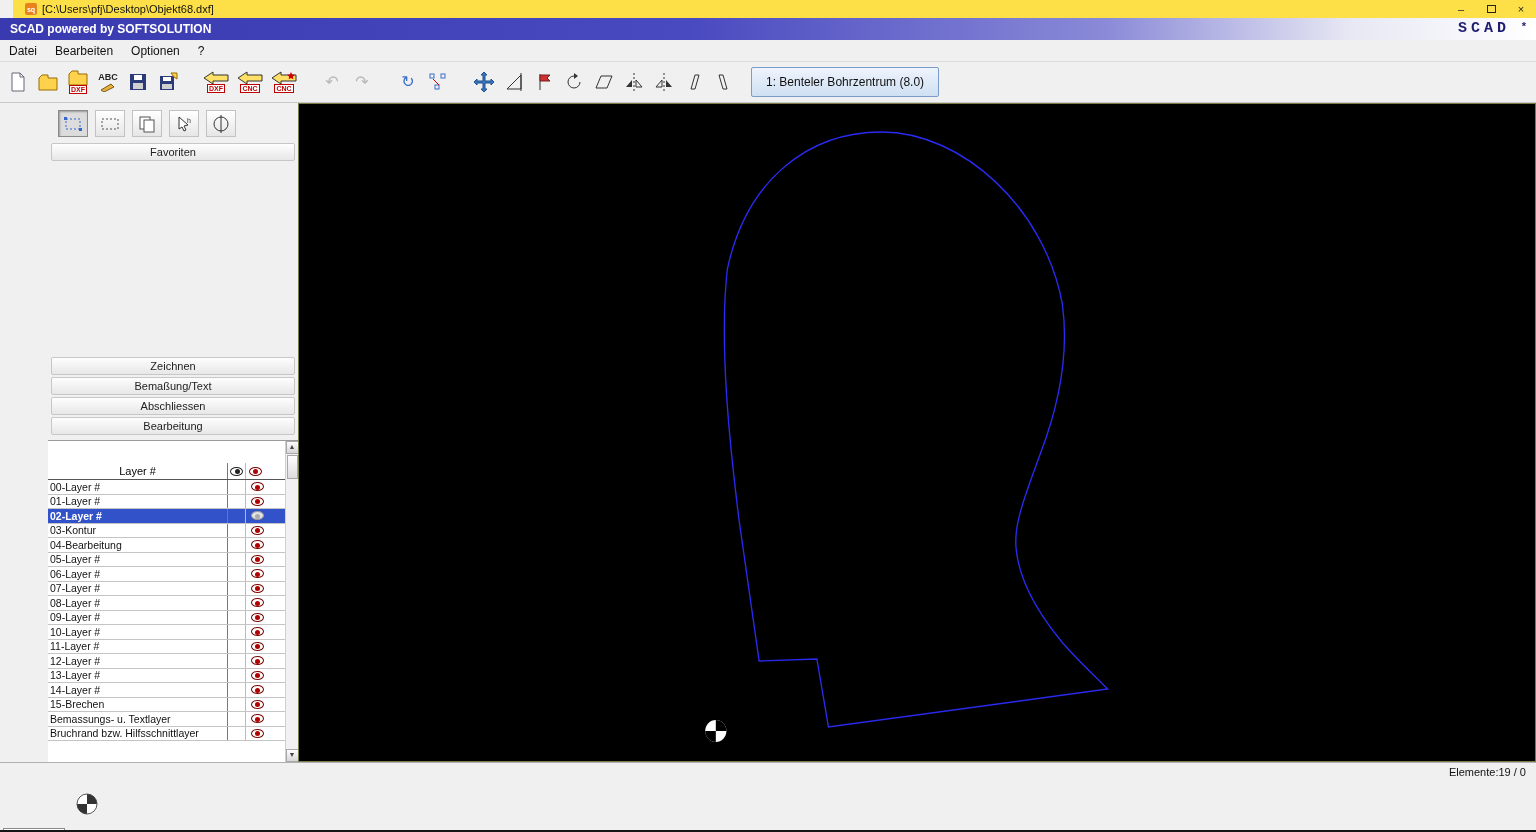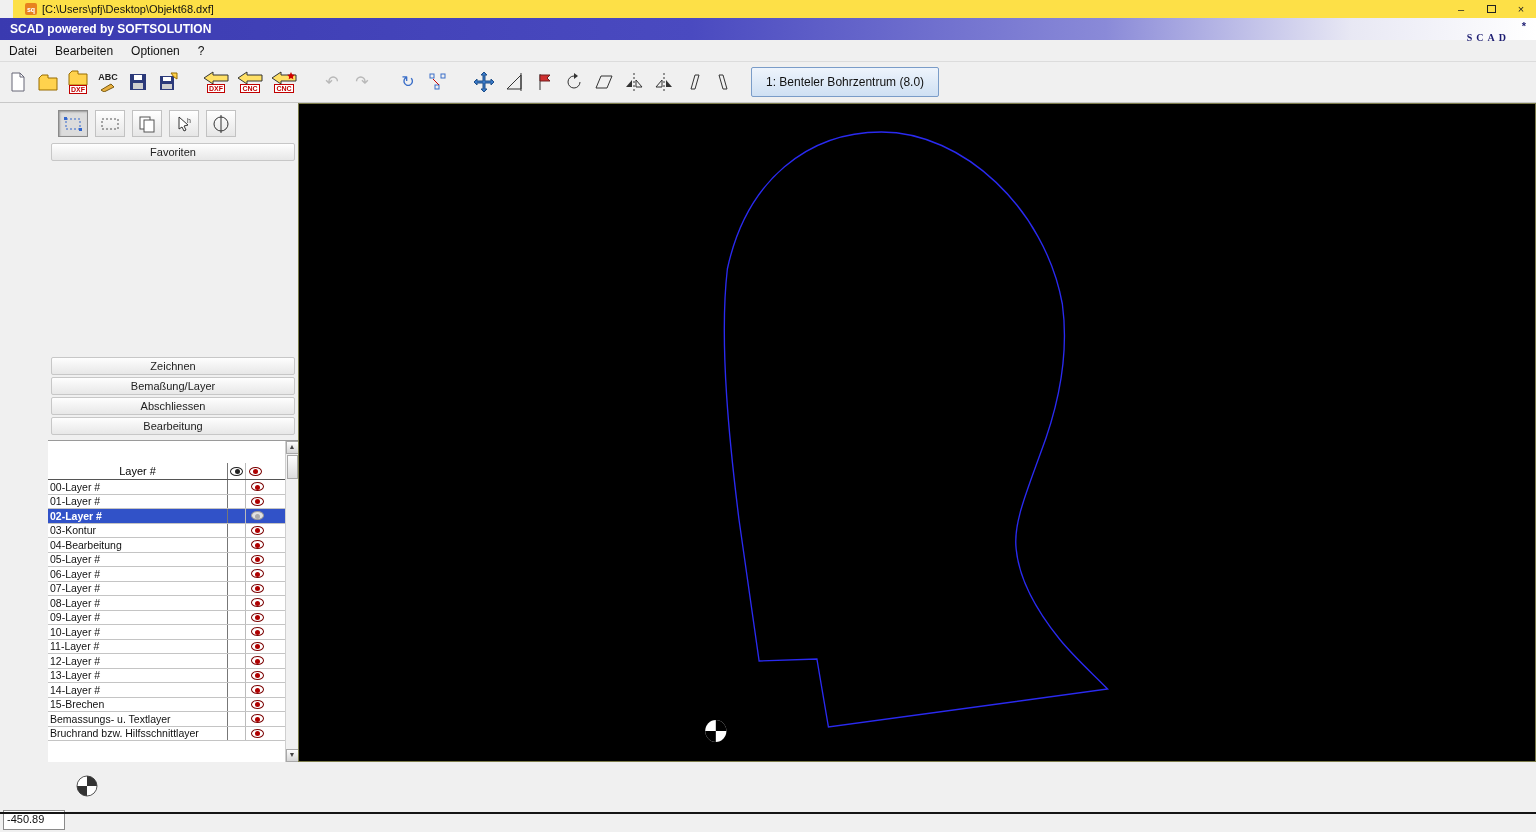--- a/index.html
+++ b/index.html
@@ -8,21 +8,21 @@
 
   
   .titlebar { height:18px; background:#fde047; display:flex; align-items:center; gap:5px; padding-left:12px; font-size:11px; color:#111;margin-left:13px; }
   .app-icon { width:12px; height:12px; background:#e8821e; border-radius:2px; color:#fff; font-size:7px; font-weight:bold; display:flex; align-items:center; justify-content:center; }
   .win-controls { margin-left:auto; display:flex; height:100%; }
   .win-btn { width:30px; height:100%; display:flex; align-items:center; justify-content:center; font-size:11px; color:#222; }
   .max-glyph { width:9px; height:8px; border:1px solid #222; display:inline-block; }
 
   
   .appheader { height:22px; background:linear-gradient(90deg,#3a3ab0 0%,#4a4ac0 45%,#8a8ad8 72%,#e8e8f4 88%,#ffffff 100%); color:#fff; font-size:12px; font-weight:bold; display:flex; align-items:center; padding-left:10px; position:relative; }
-  .scad-logo { position:absolute; right:26px; top:14px; color:#1d1d72; font-family:Liberation Serif, serif; font-weight:bold; font-size:10px; letter-spacing:4px; }
+  .scad-logo { position:absolute; right:26px; top:2px; color:#1d1d72; font-family:Liberation Mono, monospace; font-weight:bold; font-size:15px; letter-spacing:4px; }
   .scad-logo-mark { position:absolute; right:10px; top:2px; color:#1d1d72; font-size:11px; }
 
   
   .menubar { height:22px; background:#f0f0f0; display:flex; align-items:center; font-size:12px; color:#111; border-bottom:1px solid #dcdcdc; }
   .menu-item { padding:2px 9px; }
 
   
   .toolbar { height:41px; background:#f0f0f0; border-bottom:1px solid #c8c8c8; display:flex; align-items:center; padding-left:3px; }
   .tbtn { width:30px; height:34px; display:flex; flex-direction:column; align-items:center; justify-content:center; border:1px solid transparent; }
   .tbtn.wide { width:34px; }
@@ -288,21 +288,21 @@
           <svg class="icon" width="20" height="20" viewBox="0 0 20 20">
               <circle cx="10" cy="10" r="7" fill="none" stroke="#333"></circle>
               <line x1="10" y1="1" x2="10" y2="19" stroke="#333"></line>
             </svg>
         </span>
       </div>
 
       <div class="panel-header">Favoriten</div>
       <div class="sidebar-spacer"></div>
       <div class="panel-header">Zeichnen</div>
-      <div class="panel-header">Bemaßung/Layer</div>
+      <div class="panel-header">Bemaßung/Text</div>
       <div class="panel-header">Abschliessen</div>
       <div class="panel-header">Bearbeitung</div>
 
       <div class="layer-area">
         <div class="layer-main">
           <div class="layer-head">
             <span class="lh-name">Layer #</span>
             <span class="lh-eye">
                 <span class="eye dark"></span>
               </span>
@@ -453,20 +453,23 @@
         <path fill="none" stroke-width="1.4" d="M 445,165 C 465,75 530,28 605,28 C 690,28 775,105 793,200 C 800,250 790,300 770,350 C 755,390 742,420 745,445 C 748,475 765,505 790,535 C 805,553 825,570 840,585 L 550,623 L 538,555 L 478,557 L 457,415 C 448,345 436,240 445,165 Z" stroke="#2a2af0"></path>
         <g>
           <circle cx="433" cy="627" r="11" fill="#ffffff"></circle>
           <path d="M433 627 L433 616 A11 11 0 0 1 444 627 Z" fill="#000"></path>
           <path d="M433 627 L433 638 A11 11 0 0 1 422 627 Z" fill="#000"></path>
         </g>
       </svg>
     </div>
   </div>
 
+  <div class="statusbar">
+    <span>Elemente:19 / 0</span>
+  </div>
 
   <div class="bottombar">
     <div class="coord-box coord-x">-450.89</div>
     <div class="coord-box coord-y">-28.52</div>
     <span class="origin-btn">
       <svg class="icon" width="24" height="24" viewBox="0 0 24 24">
         <circle cx="12" cy="12" r="10" fill="#fff" stroke="#555"></circle>
         <path d="M12 12 L12 2 A10 10 0 0 1 22 12 Z" fill="#333"></path>
         <path d="M12 12 L12 22 A10 10 0 0 1 2 12 Z" fill="#333"></path>
       </svg>

